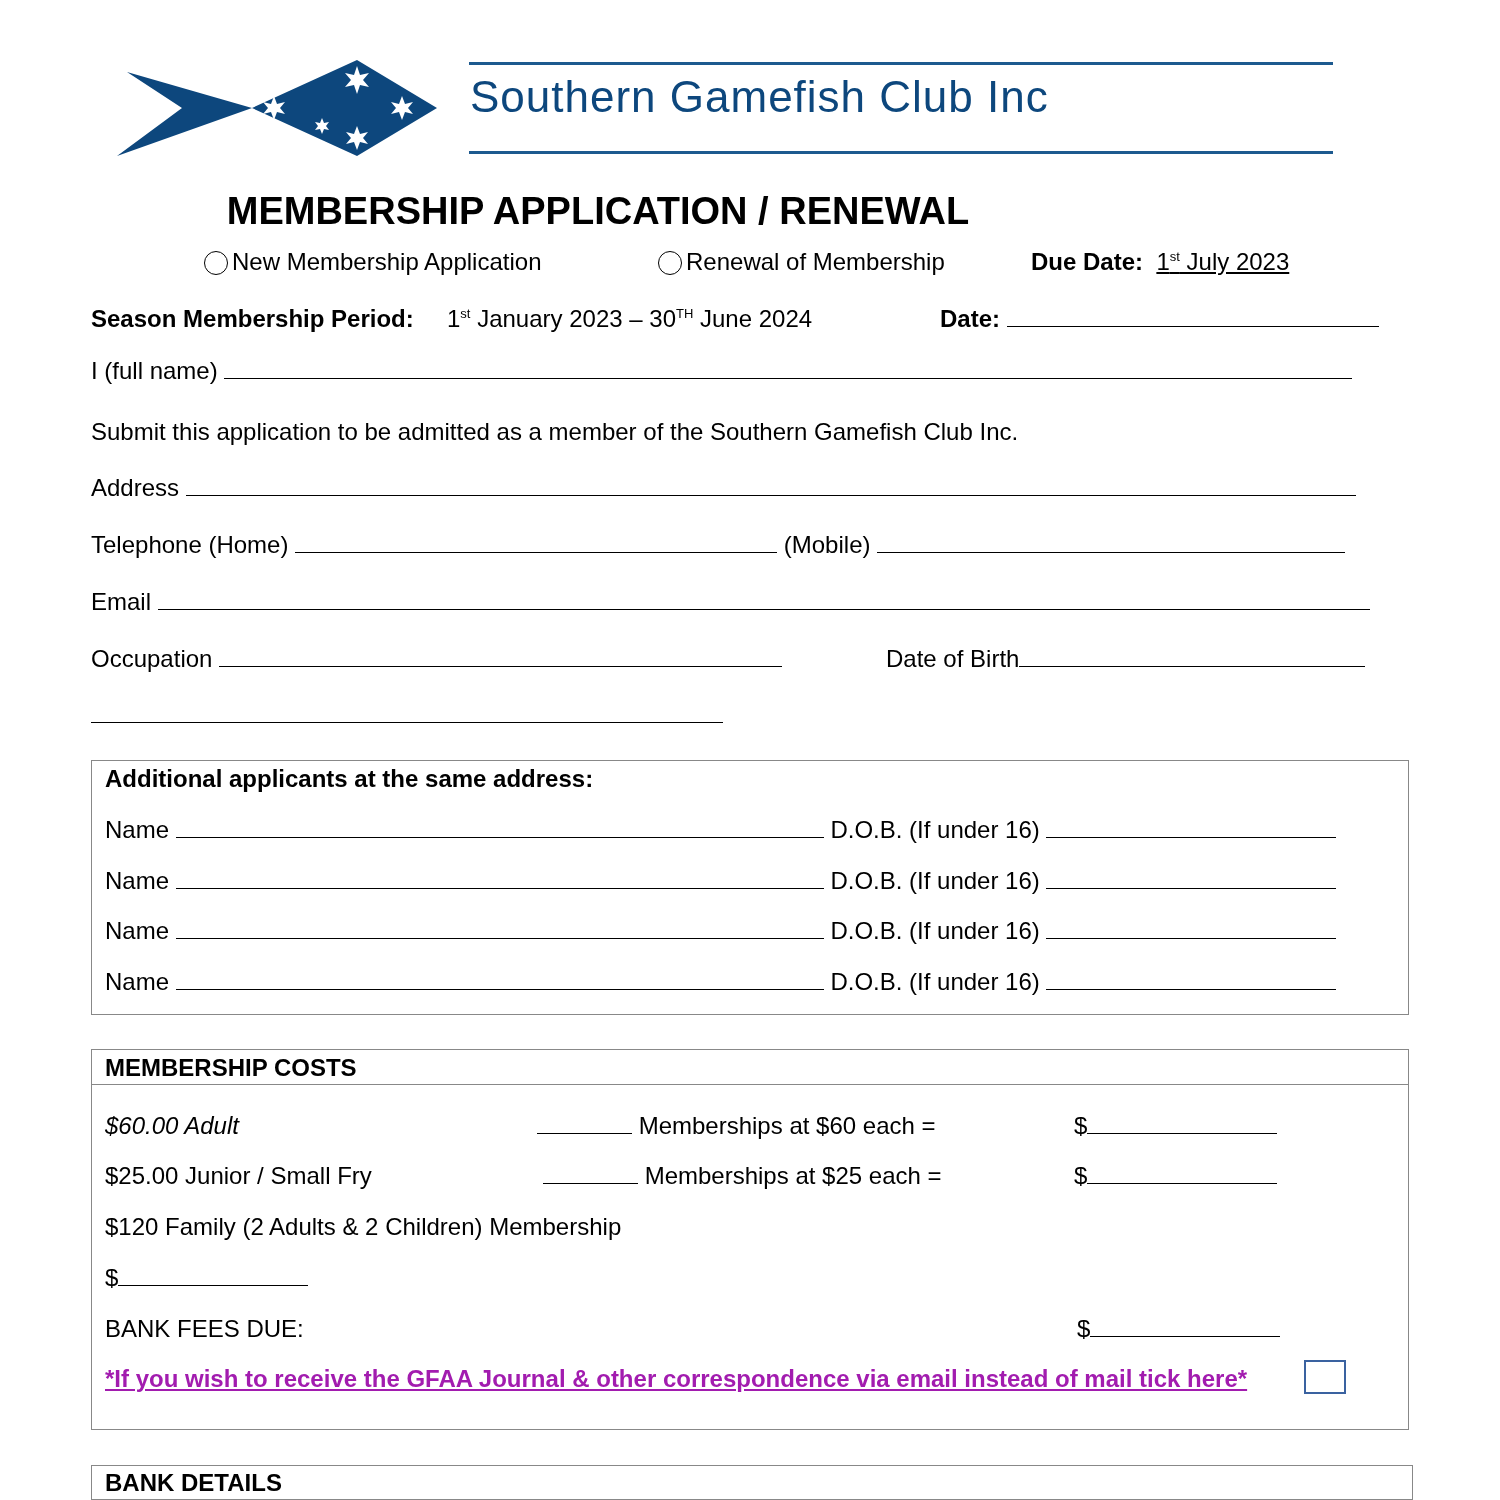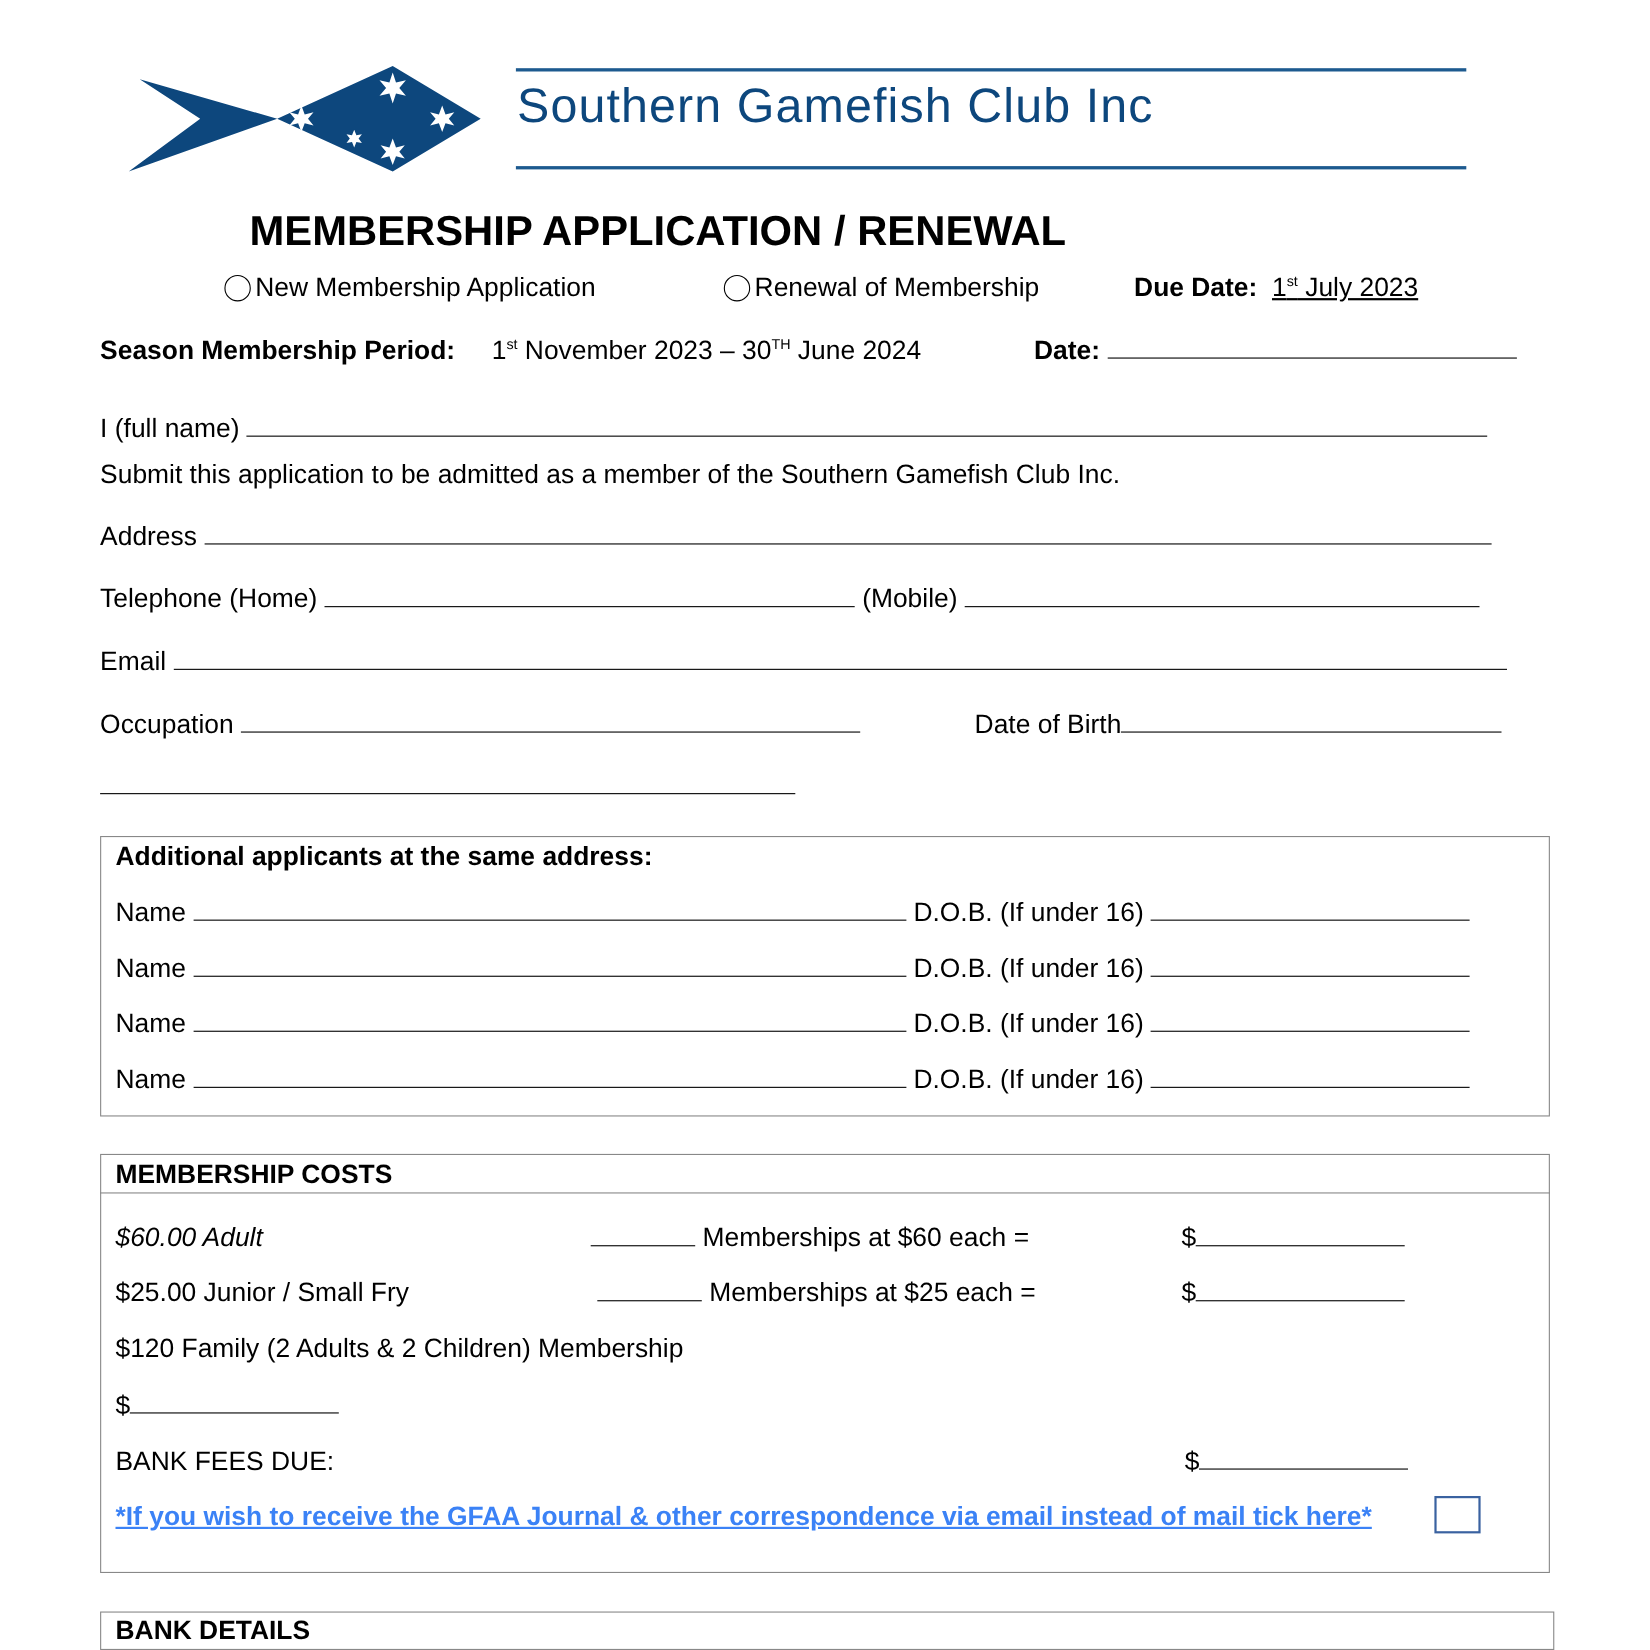--- a/index.html
+++ b/index.html
@@ -7,21 +7,21 @@
   .abs{position:absolute;white-space:nowrap;}
   .t{font-size:24px;line-height:28px;}
   .b{font-weight:bold;}
   sup{font-size:13px;vertical-align:9px;line-height:0;}
   .u{text-decoration:underline;}
   .line{display:inline-block;border-bottom:1.5px solid #000;height:20px;vertical-align:baseline;}
   .radio{display:inline-block;width:24px;height:24px;border:1.5px solid #000;border-radius:50%;vertical-align:-5px;margin-right:4px;box-sizing:border-box;}
   .box{position:absolute;border:1.5px solid #888;box-sizing:border-box;}
   .brand{color:#0d477d;font-size:44px;letter-spacing:1px;}
   .rule{position:absolute;height:3px;background:#1d5a8f;}
-  .red{color:#3b82f6;font-weight:bold;text-decoration:underline;}
+  .red{color:#a21caf;font-weight:bold;text-decoration:underline;}
   .check{position:absolute;width:42px;height:34px;border:2.5px solid #3a62a0;box-sizing:border-box;}
 </style>
 </head>
 <body>
 
 <svg class="abs" style="left:112px;top:56px;" width="330" height="104" viewBox="0 0 330 104">
   <polygon points="15,16 140,52 245,4 325,52 245,100 140,52 5,100 70,52" fill="#0d477d"></polygon>
   <g fill="#fff">
     <polygon points="245,10 248,19 257,17 251,24 257,31 248,29 245,38 242,29 233,31 239,24 233,17 242,19"></polygon>
     <polygon points="162,40 165,48 173,46 168,52 173,58 165,56 162,64 159,56 151,58 156,52 151,46 159,48"></polygon>
@@ -42,28 +42,28 @@
 <div class="abs t" style="left:658px;top:248px;">
   <span class="radio"></span><span>Renewal of Membership</span>
 </div>
 <div class="abs t" style="left:1031px;top:248px;">
   <span class="b">Due Date:</span>&nbsp;
   <span class="u"><span>1</span><sup>st</sup><span> July 2023</span></span>
 </div>
 
 <div class="abs t b" style="left:91px;top:305px;">Season Membership Period:</div>
 <div class="abs t" style="left:447px;top:305px;">
-  <span>1</span><sup>st</sup><span> November 2023 – 30</span><sup>TH</sup><span> June 2024</span>
+  <span>1</span><sup>st</sup><span> January 2023 – 30</span><sup>TH</sup><span> June 2024</span>
 </div>
 <div class="abs t" style="left:908px;top:305px;margin-left:32px;">
   <span class="b">Date:</span>
   <span class="line" style="width:372px;"></span>
 </div>
 
-<div class="abs t" style="left:91px;top:376px;">
+<div class="abs t" style="left:91px;top:357px;">
   <span>I (full name)</span>
   <span class="line" style="width:1128px;"></span>
 </div>
 <div class="abs t" style="left:91px;top:418px;">Submit this application to be admitted as a member of the Southern Gamefish Club Inc.</div>
 <div class="abs t" style="left:91px;top:474px;">
   <span>Address</span>
   <span class="line" style="width:1170px;"></span>
 </div>
 <div class="abs t" style="left:91px;top:531px;">
   <span>Telephone (Home)</span>

